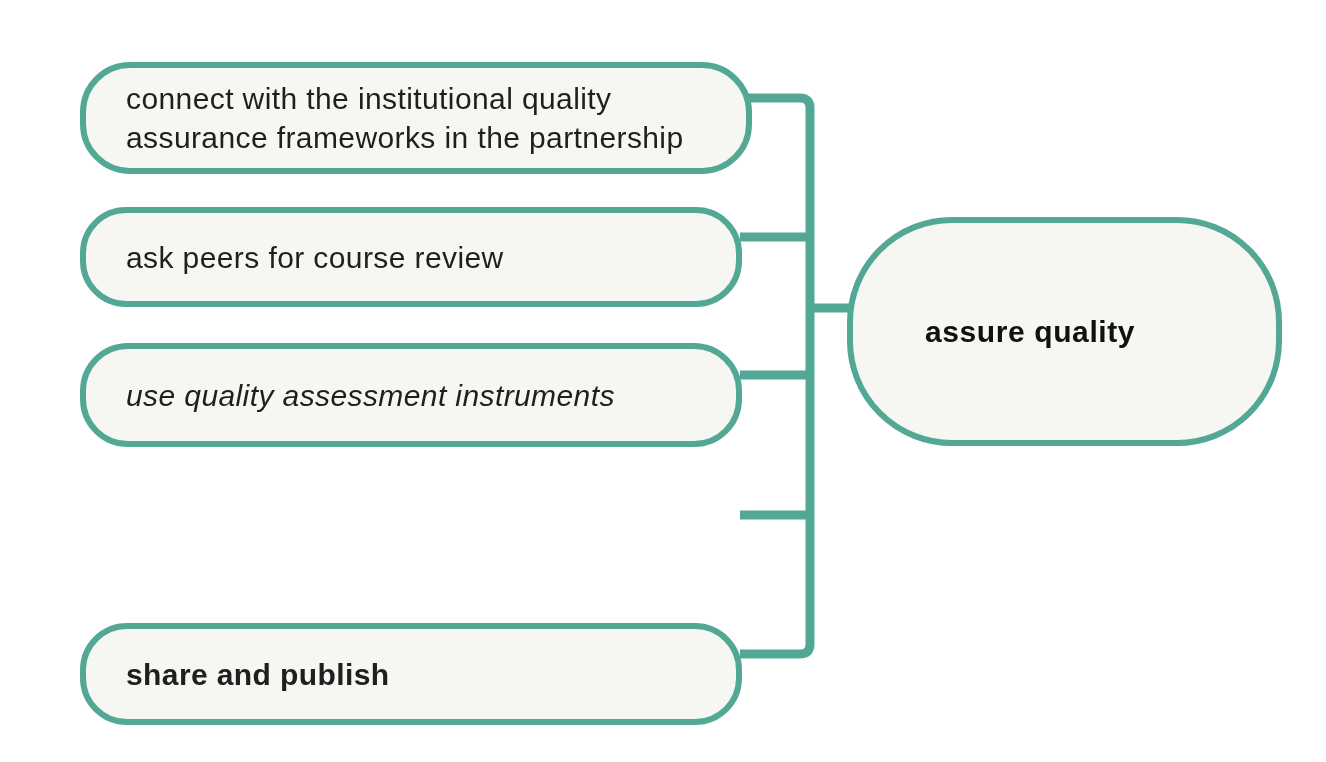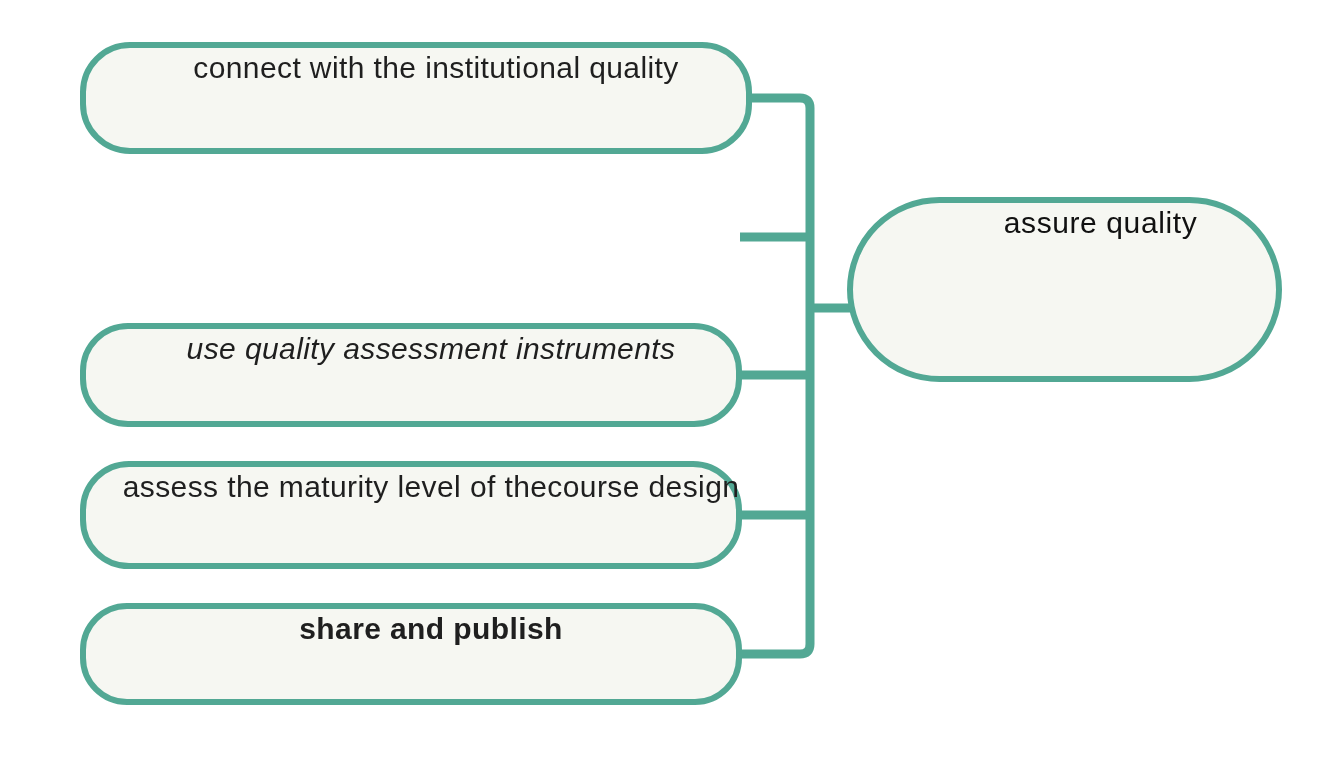--- a/index.html
+++ b/index.html
@@ -20,41 +20,43 @@
     left: 0;
     top: 0;
     z-index: 0;
   }
   .pill {
     position: absolute;
     box-sizing: border-box;
     background: #f6f7f2;
     border: 6px solid #52a894;
     display: flex;
+    flex-direction: column;
     justify-content: center;
     z-index: 1;
     color: #1f1f1f;
     font-size: 30px;
     letter-spacing: 0.4px;
     line-height: 39px;
+    margin-top: 20px;
   }
   .pill .line {
     display: block;
     white-space: nowrap;
   }
   .node-1 { left: 80px;  top: 42px;  width: 672px; height: 112px; border-radius: 50px; padding-left: 40px; }
   .node-2 { left: 80px;  top: 187px; width: 662px; height: 100px; border-radius: 46px; padding-left: 40px; }
   .node-3 { left: 80px;  top: 323px; width: 662px; height: 104px; border-radius: 48px; padding-left: 40px; font-style: italic; }
   .node-4 { left: 80px;  top: 461px; width: 662px; height: 108px; border-radius: 49px; padding-left: 40px; }
   .node-5 { left: 80px;  top: 603px; width: 662px; height: 102px; border-radius: 47px; padding-left: 40px; font-weight: bold; }
   .node-root {
-    left: 847px; top: 197px; width: 435px; height: 185px;
+    left: 847px; top: 197px; width: 435px; height: 229px;
     border-radius: 105px;
     padding-left: 72px;
-    font-weight: normal;
+    font-weight: bold;
     color: #111111;
     letter-spacing: 0.6px;
   }
 </style>
 </head>
 <body>
 
 <div class="canvas">
 
   <svg class="connector-svg" width="1326" height="762" viewBox="0 0 1326 762" aria-hidden="true">
@@ -62,31 +64,31 @@
       <path d="M 740 98 L 800 98 Q 810 98 810 108 L 810 644 Q 810 654 800 654 L 740 654"></path>
       <path d="M 740 237 L 810 237"></path>
       <path d="M 740 375 L 810 375"></path>
       <path d="M 740 515 L 810 515"></path>
       <path d="M 810 308 L 852 308"></path>
     </g>
   </svg>
 
   <div class="pill node-1">
     <span class="line">connect with the institutional quality</span>
+    <span class="line">assurance frameworks in the partnership</span>
   </div>
 
+  <div class="pill node-2">
+    <span class="line">ask peers for course review</span>
+  </div>
 
   <div class="pill node-3">
     <span class="line">use quality assessment instruments</span>
   </div>
 
-  <div class="pill node-4">
-    <span class="line">assess the maturity level of the</span>
-    <span class="line">course design</span>
-  </div>
 
   <div class="pill node-5">
     <span class="line">share and publish</span>
   </div>
 
   <div class="pill node-root">
     <span class="line">assure quality</span>
   </div>
 
 </div>

